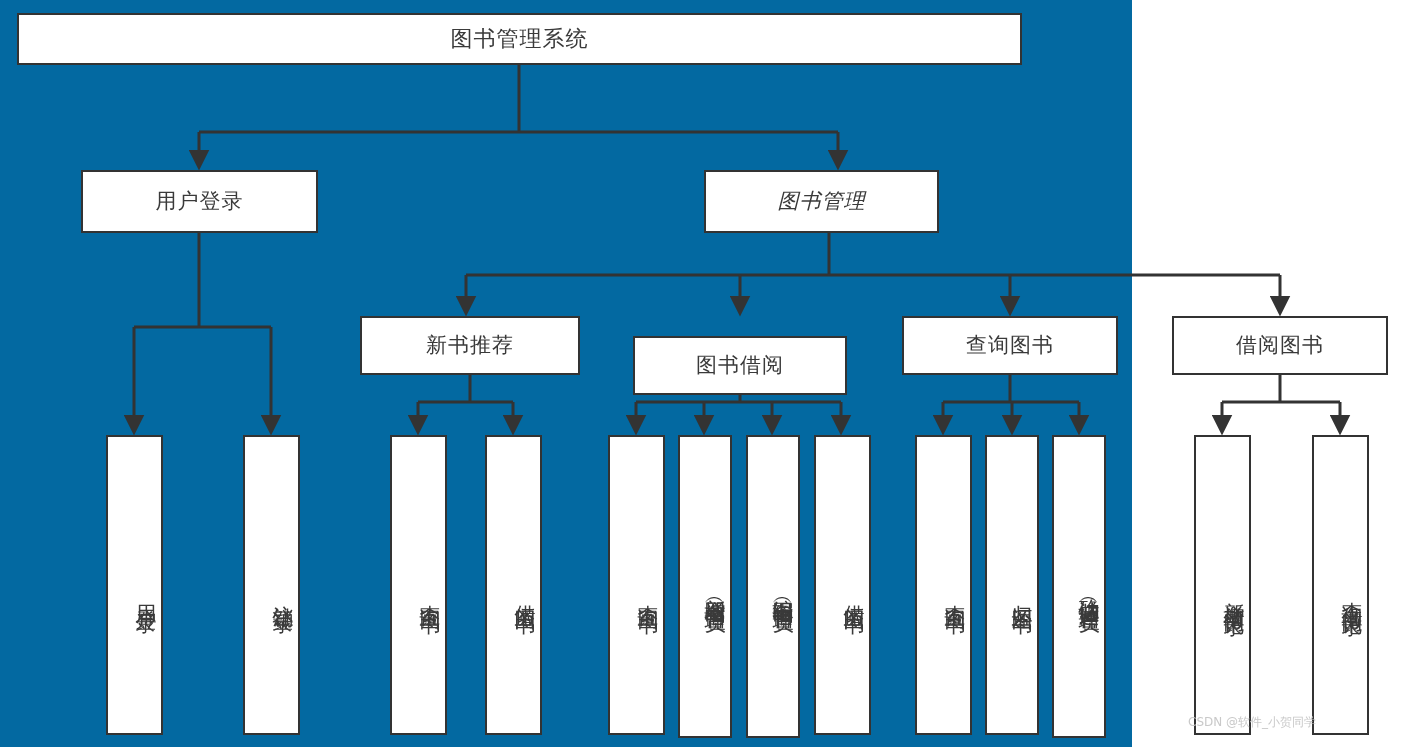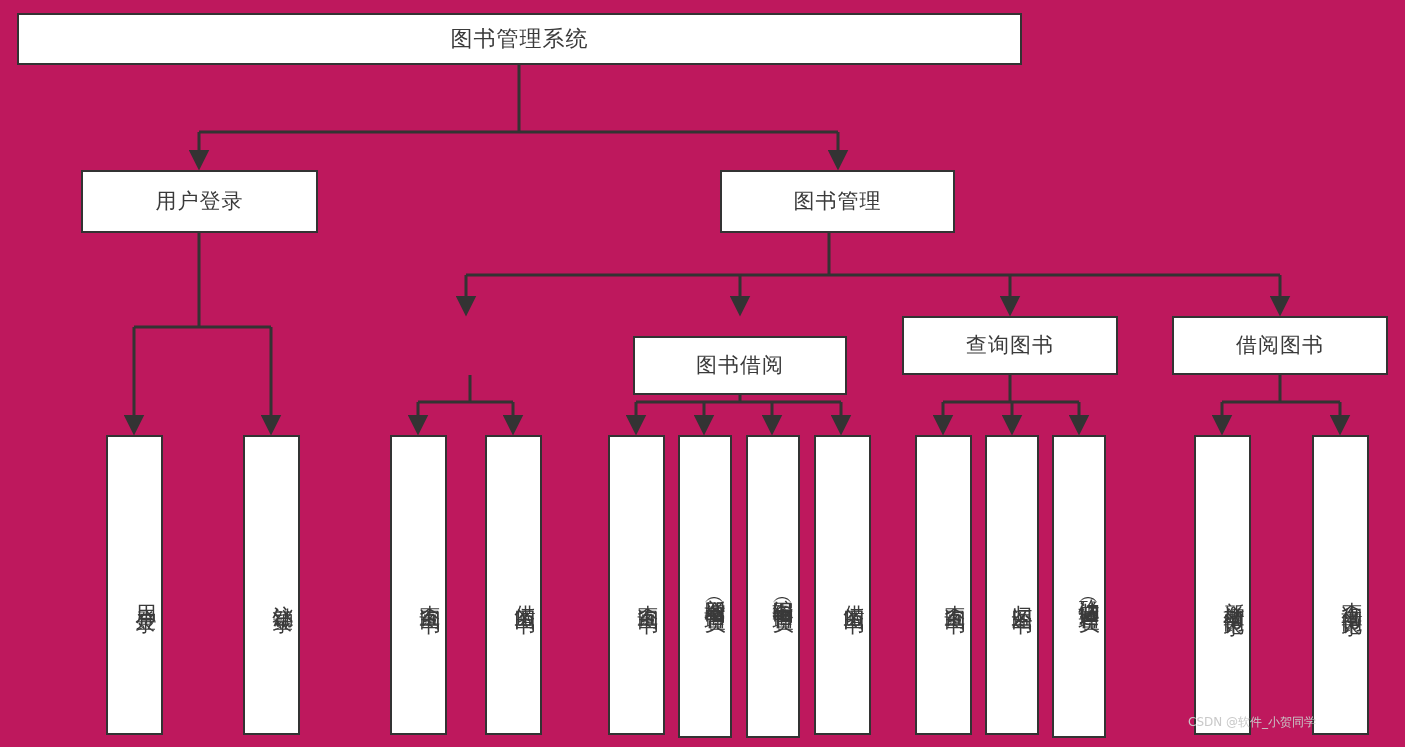--- a/index.html
+++ b/index.html
@@ -9,23 +9,23 @@
     background: #ffffff;
   }
   body {
     font-family: "DejaVu Sans", "Liberation Sans", sans-serif;
     width: 1405px;
     height: 747px;
     overflow: hidden;
   }
   #diagram {
     position: relative;
-    width: 1405px;
+    width: 1132px;
     height: 747px;
-    background: #be185d;
+    background: #0369a1;
   }
   #edges {
     position: absolute;
     left: 0;
     top: 0;
     width: 1405px;
     height: 747px;
     pointer-events: none;
   }
   .node {
@@ -124,22 +124,23 @@
       <path d="M 1280 375 L 1280 402"></path>
       <path d="M 1222 402 L 1340 402"></path>
       <path d="M 1222 402 L 1222 425" marker-end="url(#arrow)"></path>
       <path d="M 1340 402 L 1340 425" marker-end="url(#arrow)"></path>
     </g>
   </svg>
 
   <div class="node horiz root" style="left:17px; top:13px; width:1005px; height:52px;">图书管理系统</div>
 
   <div class="node horiz" style="left:81px; top:170px; width:237px; height:63px;">用户登录</div>
-  <div class="node horiz" style="left:720px; top:170px; width:235px; height:63px;">图书管理</div>
+  <div class="node horiz" style="left:704px; top:170px; width:235px; height:63px;font-style:italic;">图书管理</div>
 
+  <div class="node horiz" style="left:360px; top:316px; width:220px; height:59px;">新书推荐</div>
   <div class="node horiz" style="left:633px; top:316px; width:214px; height:59px;margin-top:20px;">图书借阅</div>
   <div class="node horiz" style="left:902px; top:316px; width:216px; height:59px;">查询图书</div>
   <div class="node horiz" style="left:1172px; top:316px; width:216px; height:59px;">借阅图书</div>
 
   <div class="node vert" style="left:106px; top:435px; width:57px; height:300px;">用户登录</div>
   <div class="node vert" style="left:243px; top:435px; width:57px; height:300px;">注销登录</div>
 
   <div class="node vert" style="left:390px; top:435px; width:57px; height:300px;">查询图书</div>
   <div class="node vert" style="left:485px; top:435px; width:57px; height:300px;">借阅图书</div>
 

